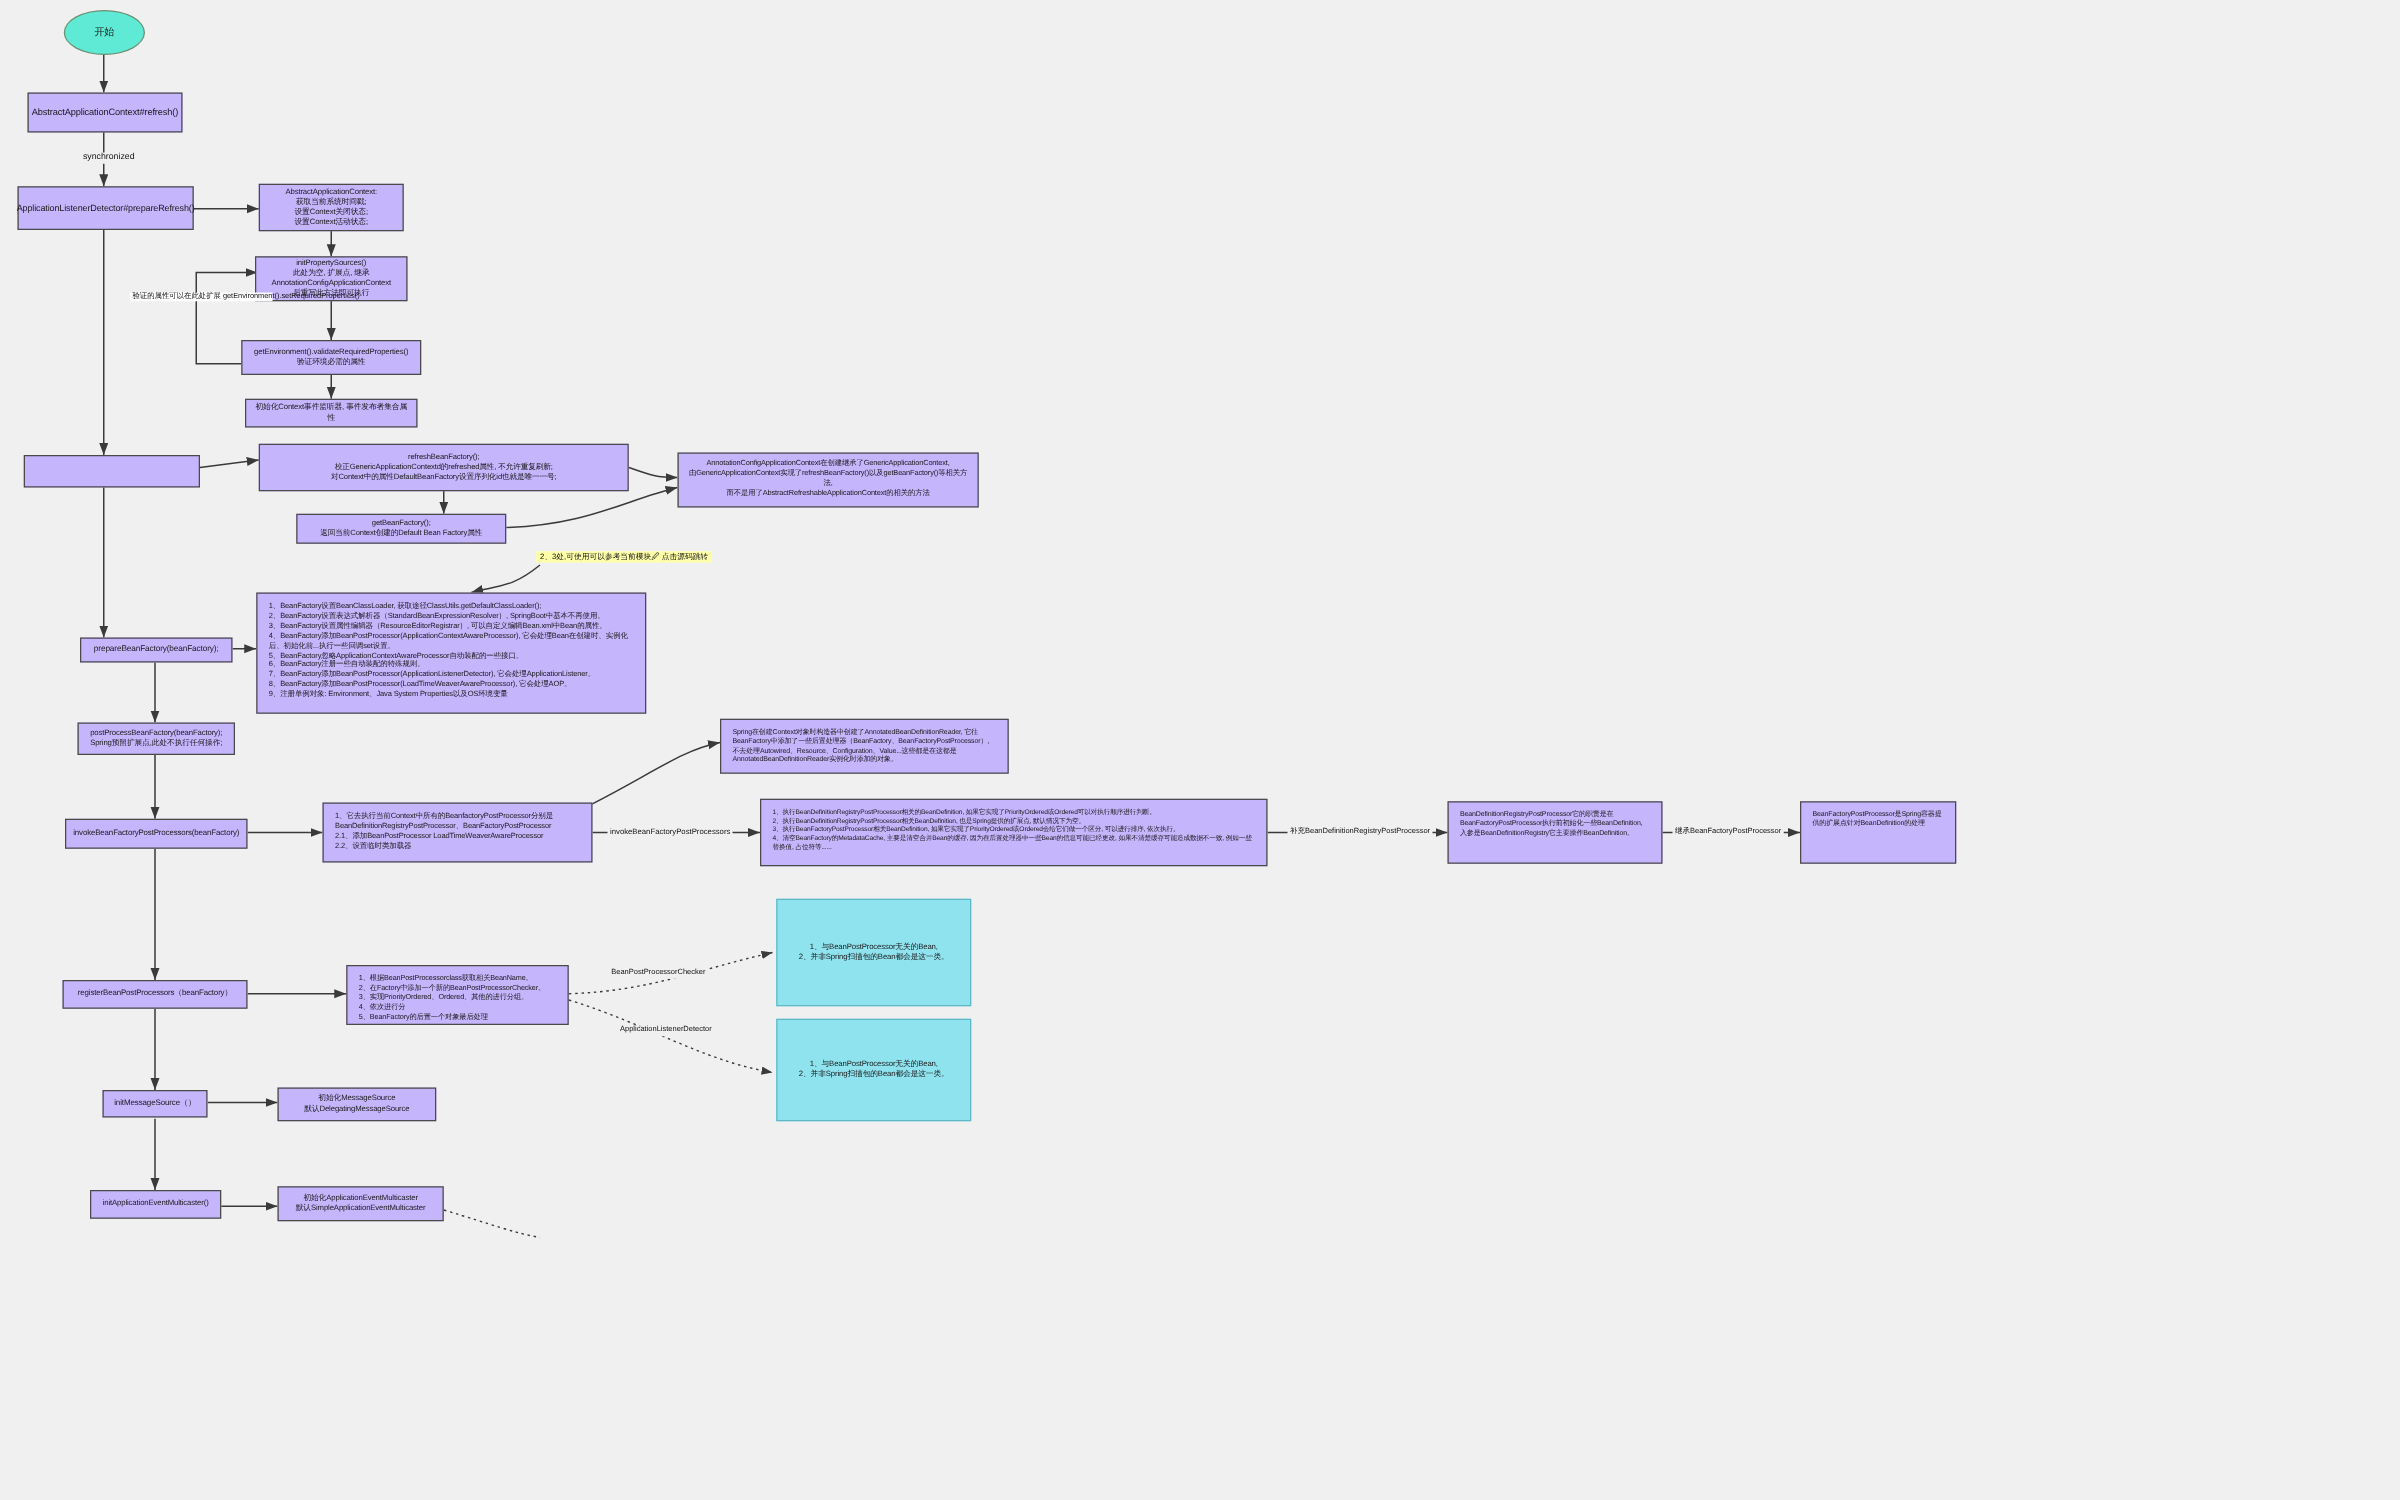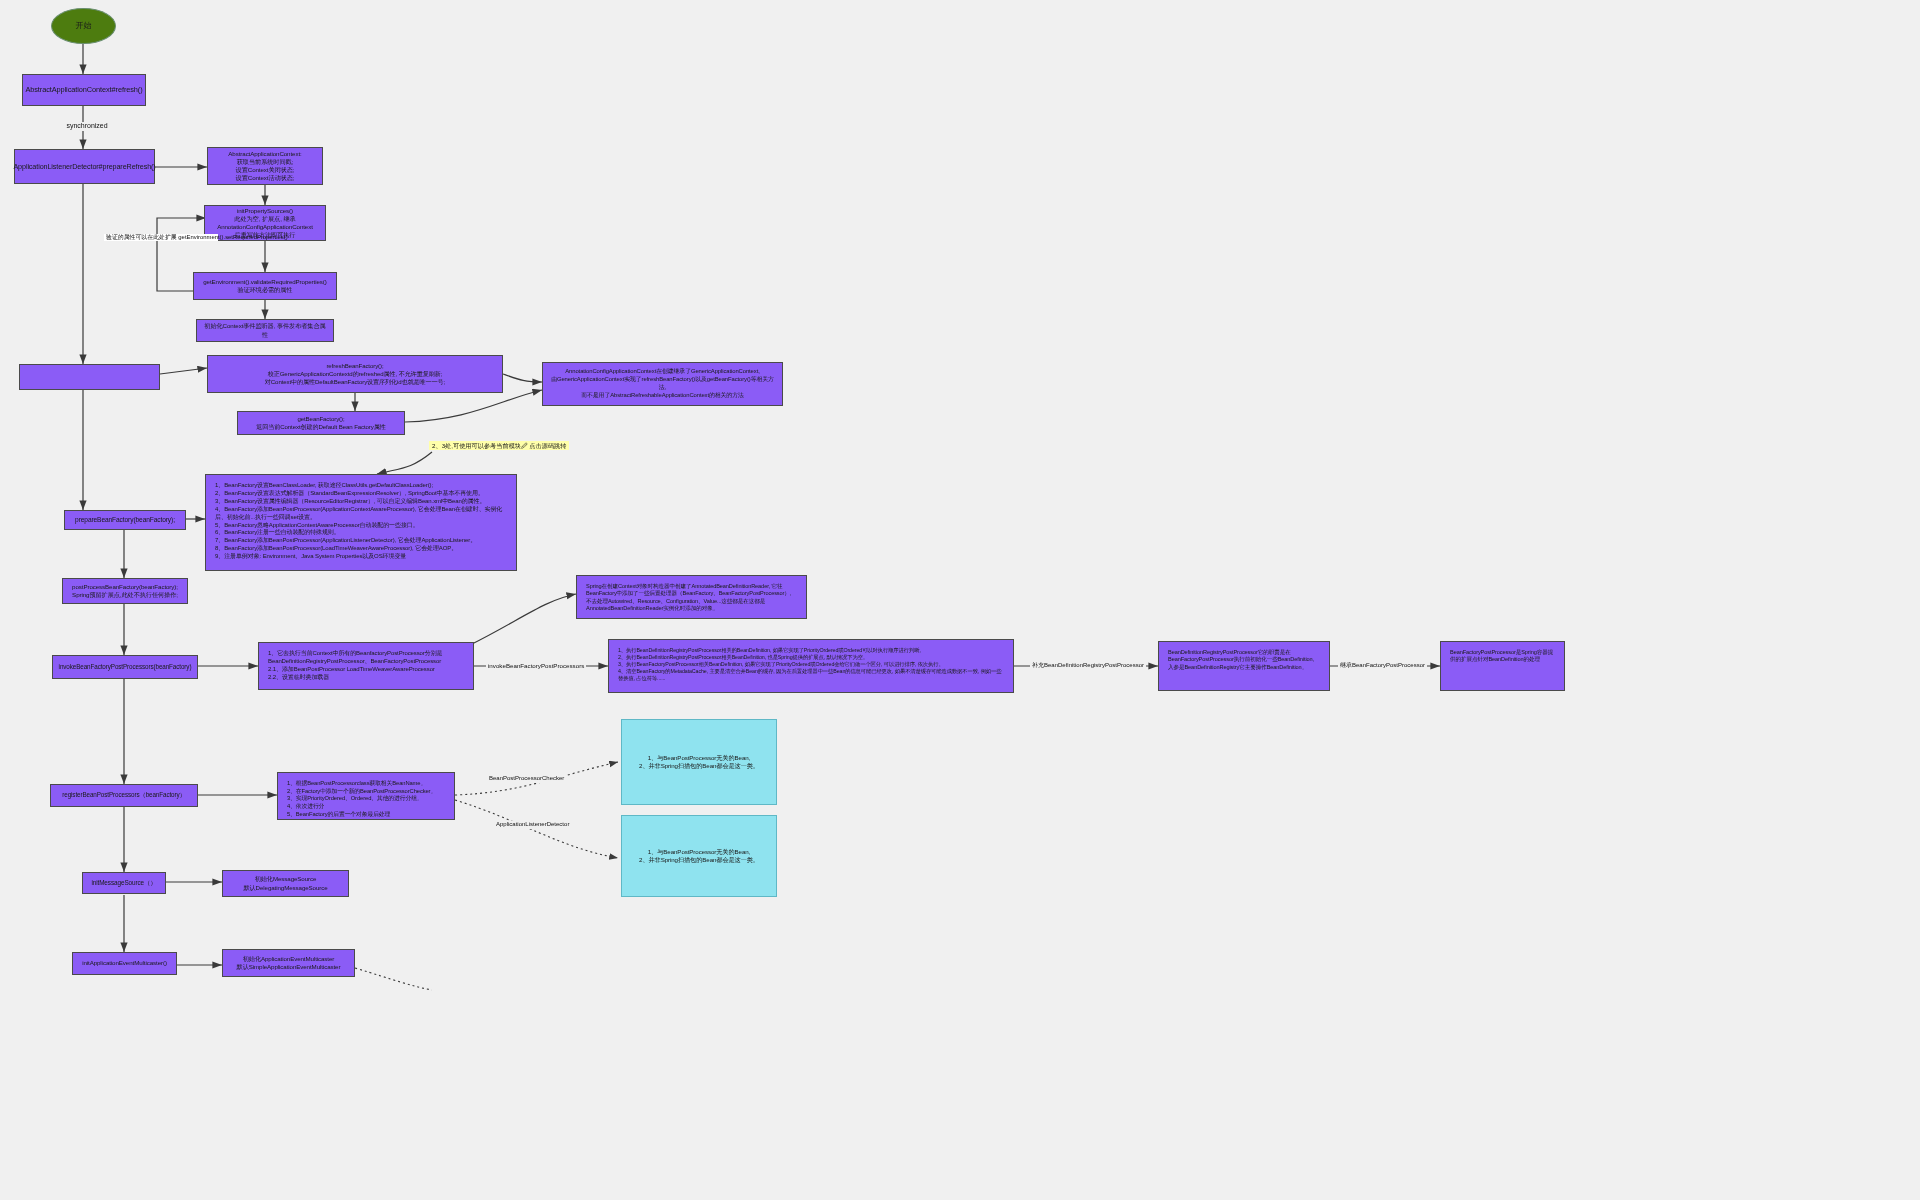--- a/index.html
+++ b/index.html
@@ -9,34 +9,34 @@
     font-family:"Liberation Sans","DejaVu Sans",sans-serif;
     overflow:hidden;
     position:relative;
   }
   #canvas{position:absolute;left:0;top:0;width:1920px;height:1200px;}
   svg.edges{position:absolute;left:0;top:0;width:1920px;height:1200px;pointer-events:none;}
 
   .node{
     position:absolute;
     box-sizing:border-box;
-    background:#8b5cf6;
+    background:#c4b5fd;
     border:1.3px solid #4a4a4a;
     display:flex;
     align-items:center;
     justify-content:center;
     text-align:center;
     color:#1a1a1a;
     line-height:1.32;
     padding:3px 5px;
     white-space:pre-line;
     letter-spacing:-0.1px;
   }
   .node.start{
-    background:#4d7c0f;
+    background:#5eead4;
     border:1.3px solid #6a8f70;
     border-radius:50%;
   }
   .node.cyan{
     background:#8fe3ef;
     border:1.3px solid #5fb8c6;
   }
   .node.listbox{
     text-align:left;
     justify-content:flex-start;

